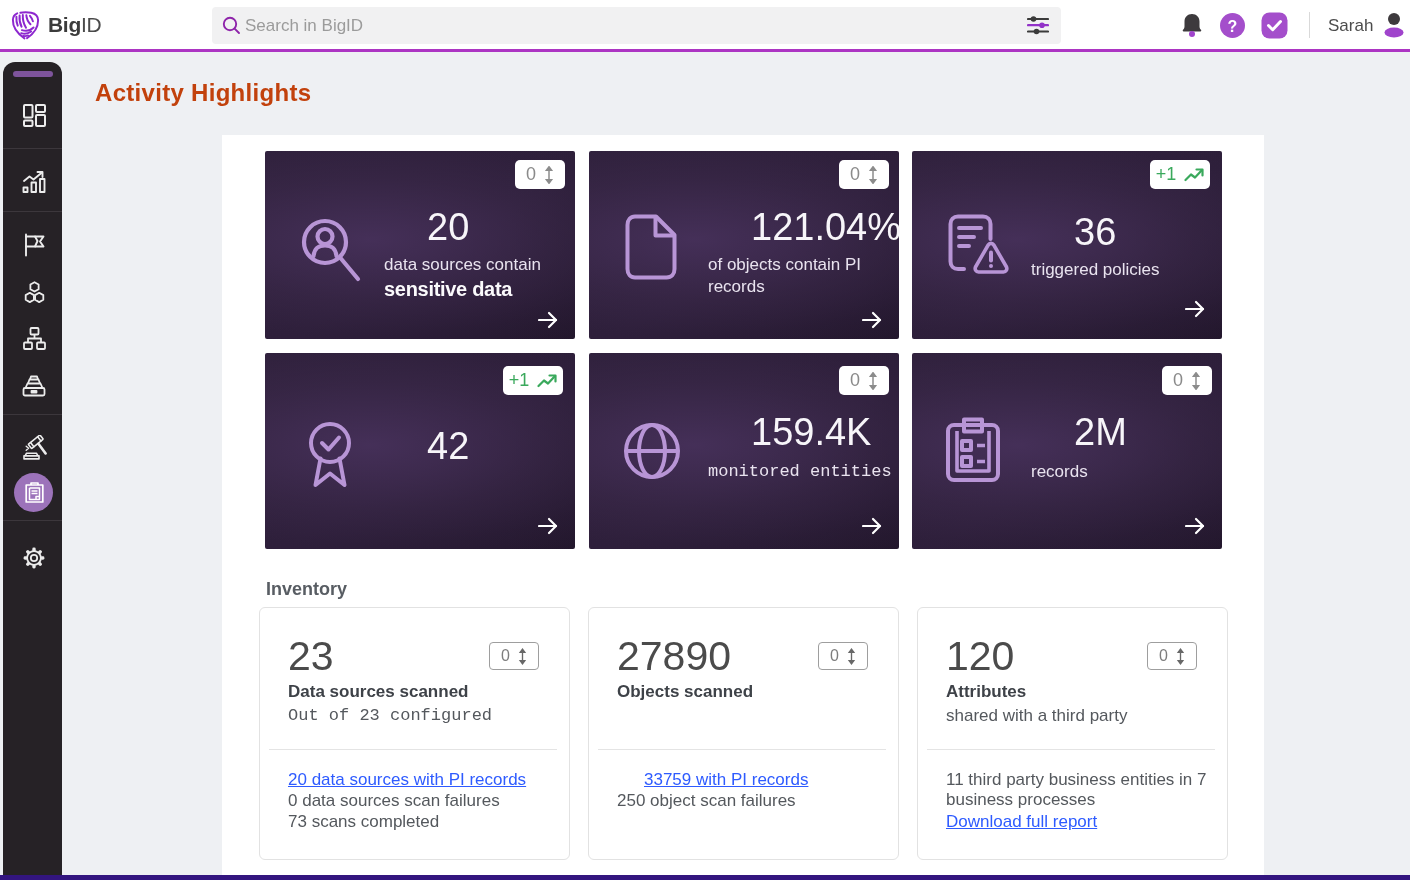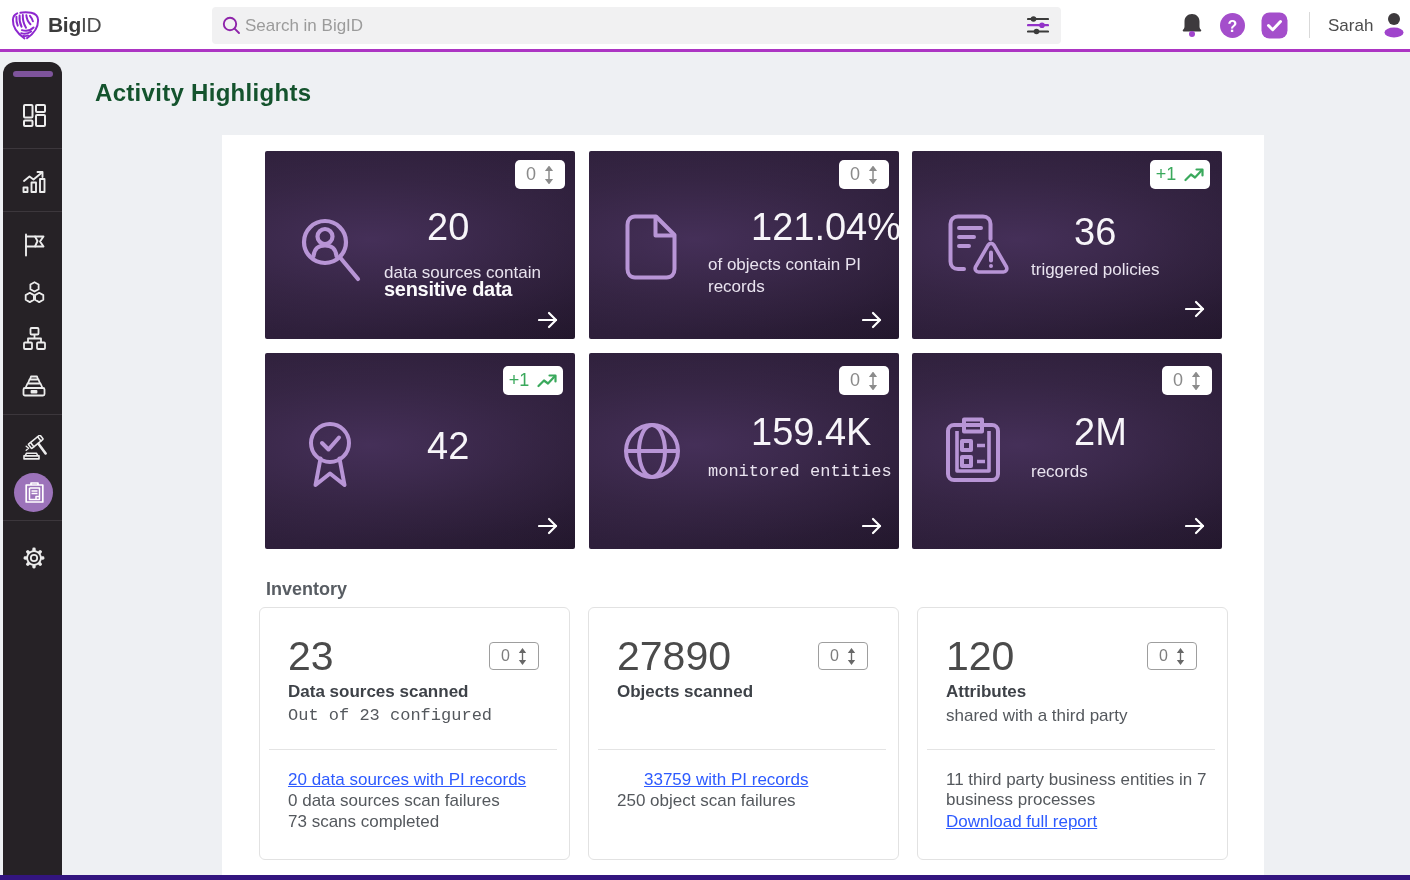--- a/index.html
+++ b/index.html
@@ -22,21 +22,21 @@
 
 #sidebar { position:absolute; left:3px; top:62px; width:59px; height:818px; background:#262226; border-radius:12px 12px 0 0; }
 #sidebar .handle { position:absolute; left:50%; transform:translateX(-50%); top:9px; width:40px; height:6px; border-radius:3px; background:#7e549c; }
 .sdiv { position:absolute; left:0; width:59px; height:1px; background:#3c373c; }
 #selcircle { position:absolute; left:14px; top:473px; width:39px; height:39px; border-radius:50%; background:#9c73ba; }
 
 
 #bottombar { position:absolute; left:0; top:875px; width:1410px; height:5px; background:#33157f; z-index:50; }
 
 
-#title { position:absolute; left:95px; top:79px; font-size:24px; font-weight:700; color:#14532d; letter-spacing:0.3px; }
+#title { position:absolute; left:95px; top:79px; font-size:24px; font-weight:700; color:#c2410c; letter-spacing:0.3px; }
 #panel { position:absolute; left:222px; top:135px; width:1042px; height:745px; background:#ffffff; }
 
 
 .tile { position:absolute; width:310px; border-radius:2px; background:
   radial-gradient(ellipse 150% 85% at 34% 47%, rgba(71,49,91,0.92) 0%, rgba(62,43,78,0.55) 38%, rgba(54,37,69,0.3) 60%, rgba(0,0,0,0) 85%),
   linear-gradient(150deg, #2d1f39 0%, #2b1d37 55%, #201529 100%);
   color:#fff; }
 .tile .badge { position:absolute; top:9px; right:10px; height:29px; background:#fff; border-radius:5px; display:flex; align-items:center; justify-content:center; gap:8px; }
 .badge.gray { width:50px; color:#8a8a8a; }
 .badge.green { width:60px; color:#3aa95c; right:12px; }
@@ -229,21 +229,21 @@
     </div>
   <svg class="ticon" style="top:65px;" width="62" height="68" viewBox="0 0 62 68">
     <g fill="none" stroke="#b895d6" stroke-width="4.2" stroke-linecap="round">
       <circle cx="25" cy="26" r="21"></circle>
       <line x1="40.5" y1="42" x2="58" y2="63"></line>
       <circle cx="25" cy="20.5" r="7.5"></circle>
       <path d="M13.5 40 C14.5 32 18.5 29.5 25 29.5 C31.5 29.5 35.5 32 36.5 40"></path>
     </g>
   </svg>
   <div class="stat" style="top:55px;">20</div>
-  <div class="desc" style="top:103px;margin-top:8px;">data sources contain</div>
+  <div class="desc" style="top:103px;">data sources contain</div>
   <div class="bold" style="top:127px;">sensitive data</div>
   <svg class="arrow" style="right:17px; bottom:9px;" width="20" height="20" viewBox="0 0 20 20">
       <g fill="none" stroke="#fff" stroke-width="2.2" stroke-linecap="round" stroke-linejoin="round">
         <line x1="1" y1="10" x2="18" y2="10"></line>
         <path d="M11 3 L18 10 L11 17"></path>
       </g>
     </svg>
 </div>
 
 <div class="tile" style="left:589px; top:151px; height:188px;">

